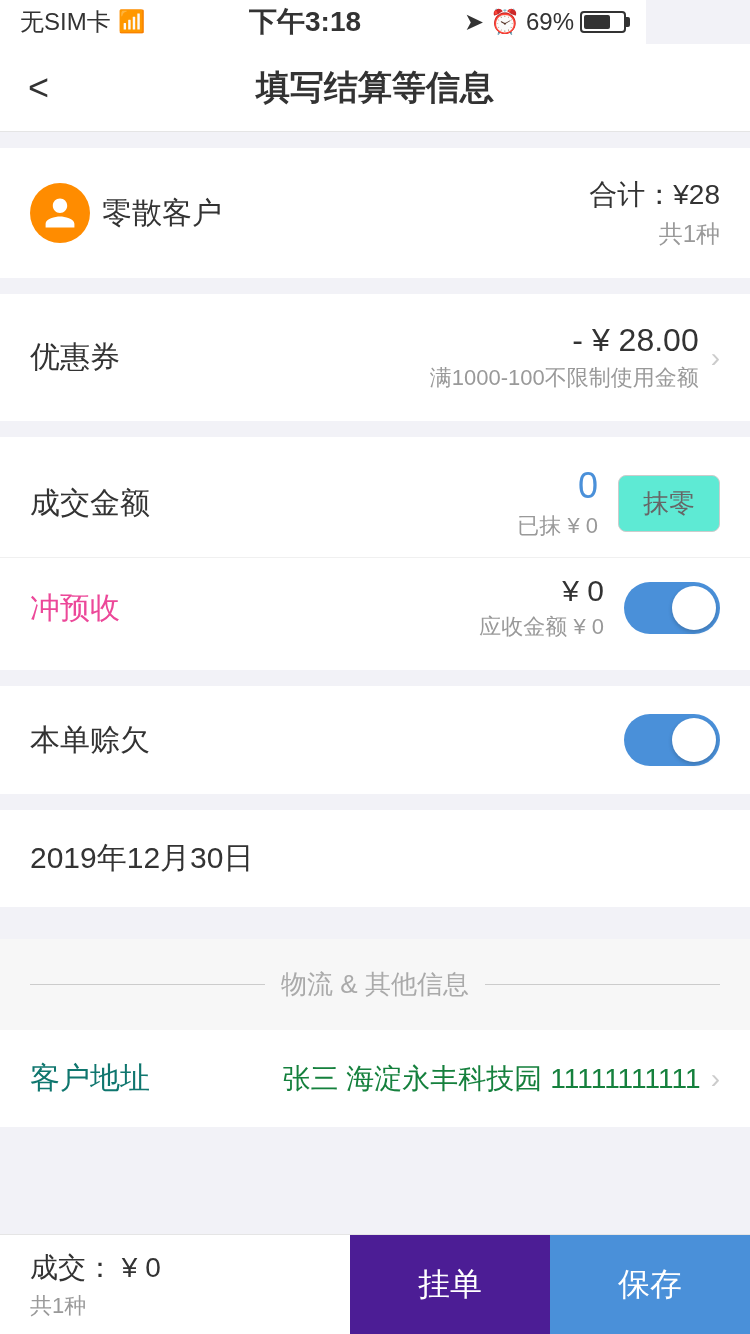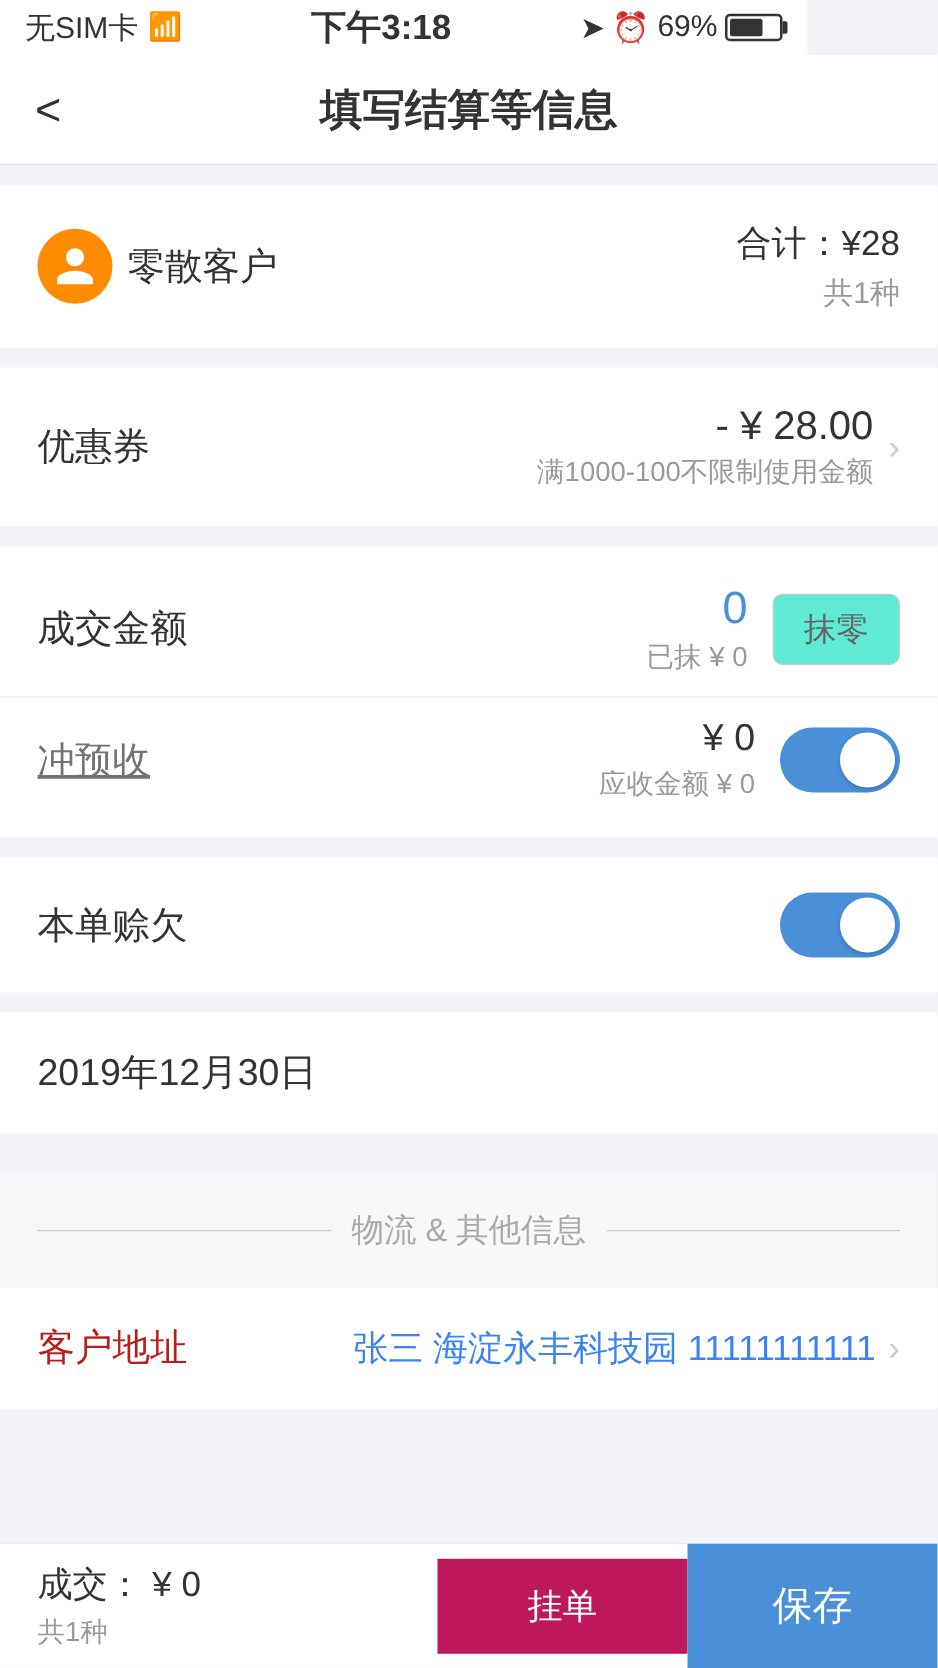--- a/index.html
+++ b/index.html
@@ -222,22 +222,21 @@
     
     .prepay-row {
       display: flex;
       align-items: center;
       justify-content: space-between;
       padding: 16px 30px 28px 30px;
       border-top: 1px solid #f0f0f0;
     }
     .prepay-label {
       font-size: 30px;
-      color: #737373;
-      text-decoration: underline;
+      color: #ec4899;
     }
     .prepay-right {
       display: flex;
       align-items: center;
       gap: 20px;
     }
     .prepay-value-block {
       text-align: right;
     }
     .prepay-amount {
@@ -330,27 +329,27 @@
       margin-bottom: 16px;
     }
     .address-row {
       display: flex;
       align-items: center;
       justify-content: space-between;
       padding: 28px 30px;
     }
     .address-label {
       font-size: 30px;
-      color: #b91c1c;
+      color: #0f766e;
       flex-shrink: 0;
       margin-right: 20px;
     }
     .address-value {
       font-size: 28px;
-      color: #3b82f6;
+      color: #15803d;
       flex: 1;
       text-align: right;
     }
 
     
     .bottom-bar {
       position: fixed;
       bottom: 0;
       left: 0;
       width: 750px;
@@ -368,26 +367,26 @@
       font-size: 28px;
       color: #333;
     }
     .bottom-count {
       font-size: 22px;
       color: #999;
       margin-top: 4px;
     }
     .bottom-btn-hold {
       width: 200px;
-      height: 76px;
-      background: #be185d;
+      height: 100px;
+      background: #4c1d95;
       display: flex;
       align-items: center;
       justify-content: center;
-      font-size: 28px;
+      font-size: 32px;
       color: #fff;
       font-weight: 500;
       cursor: pointer;
     }
     .bottom-btn-save {
       width: 200px;
       height: 100px;
       background: #4a90d9;
       display: flex;
       align-items: center;

